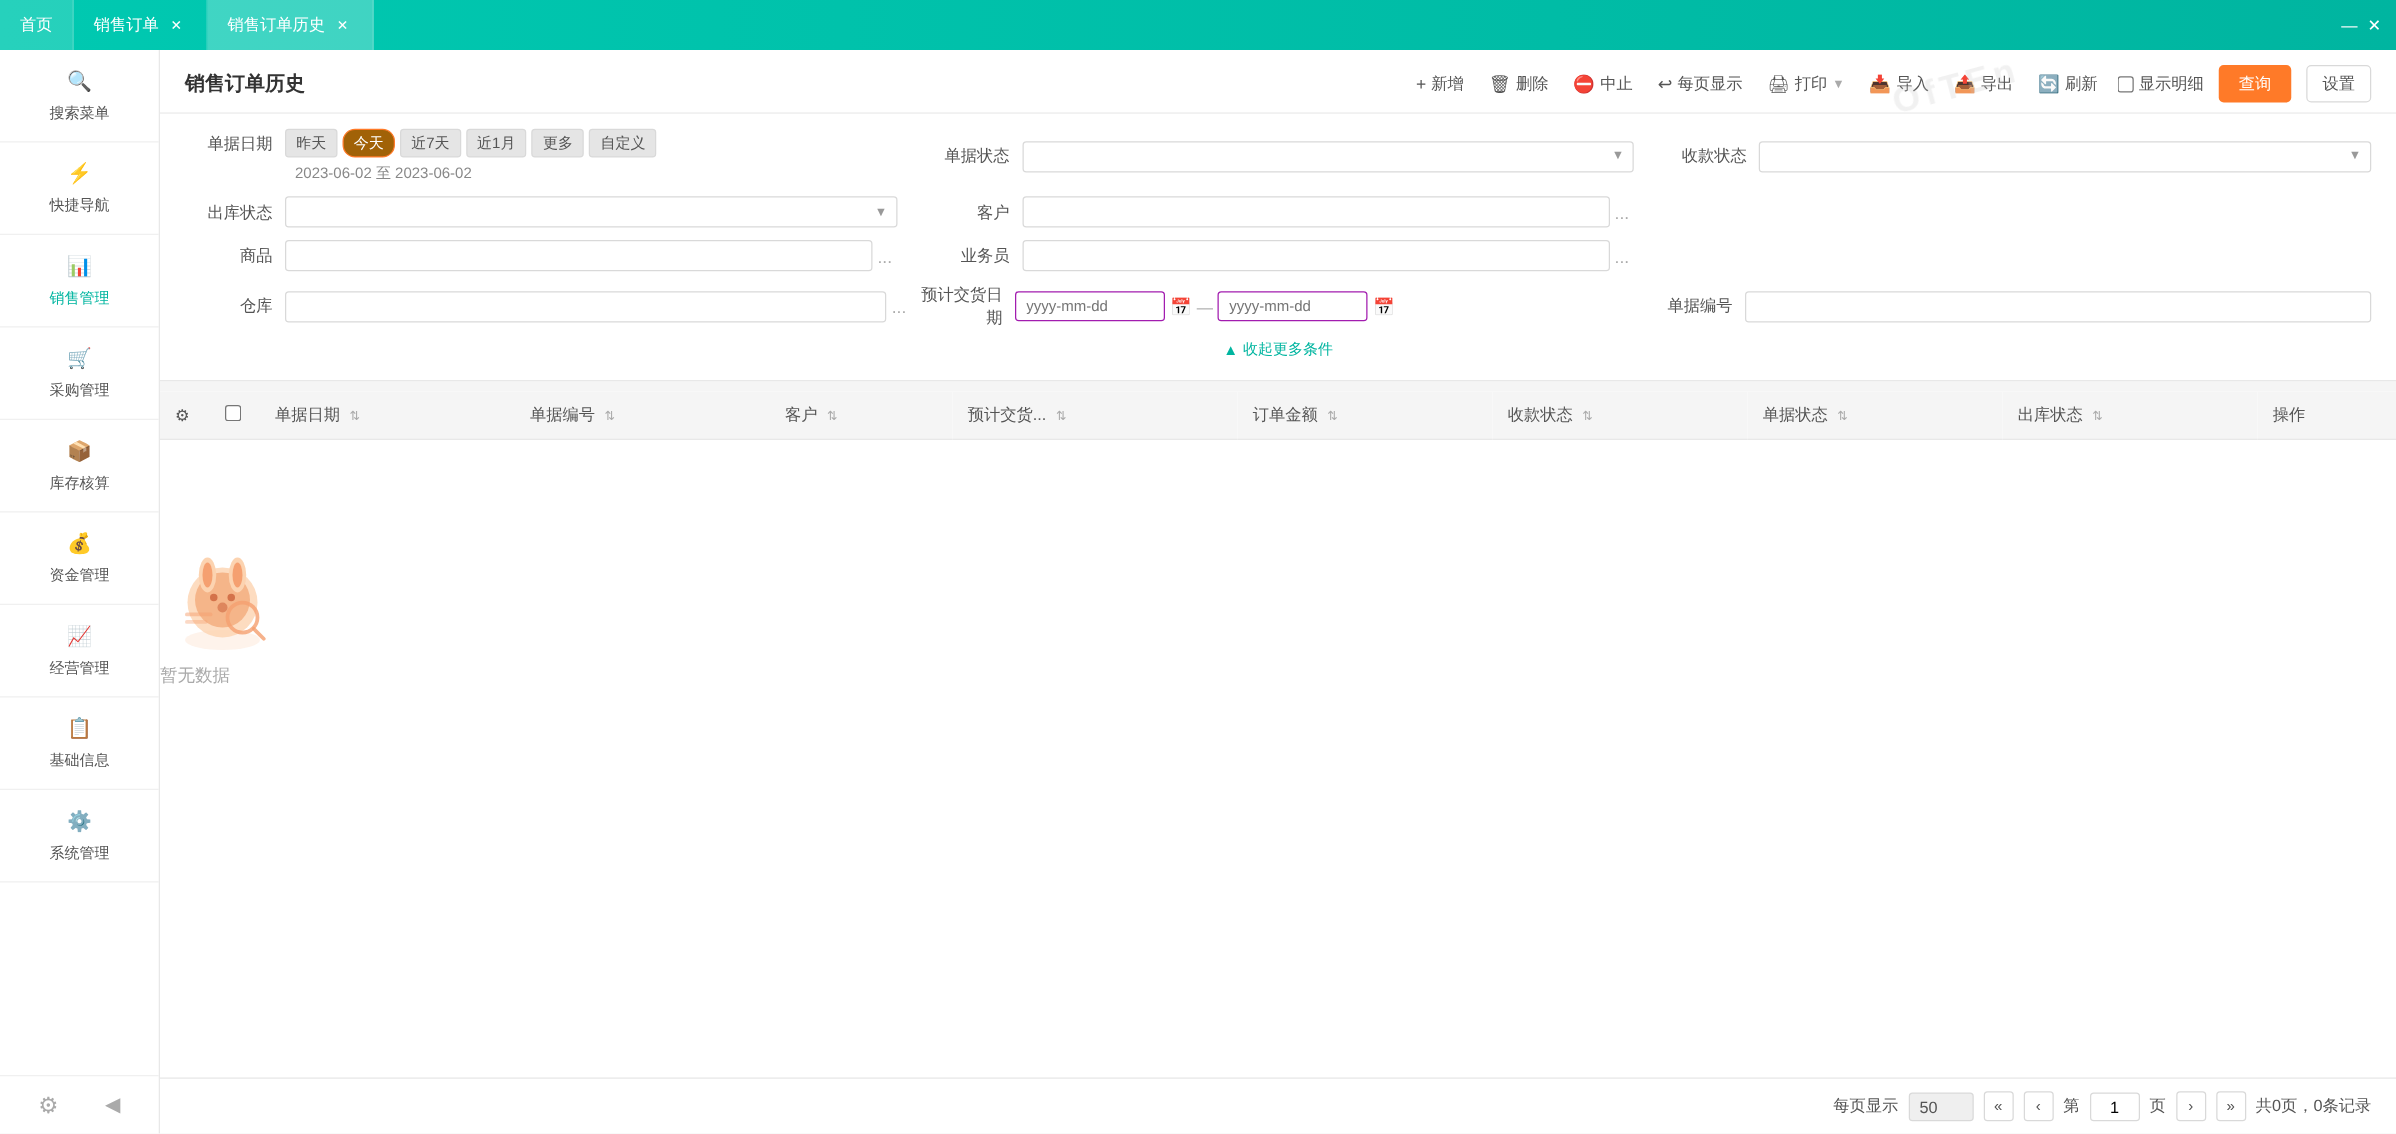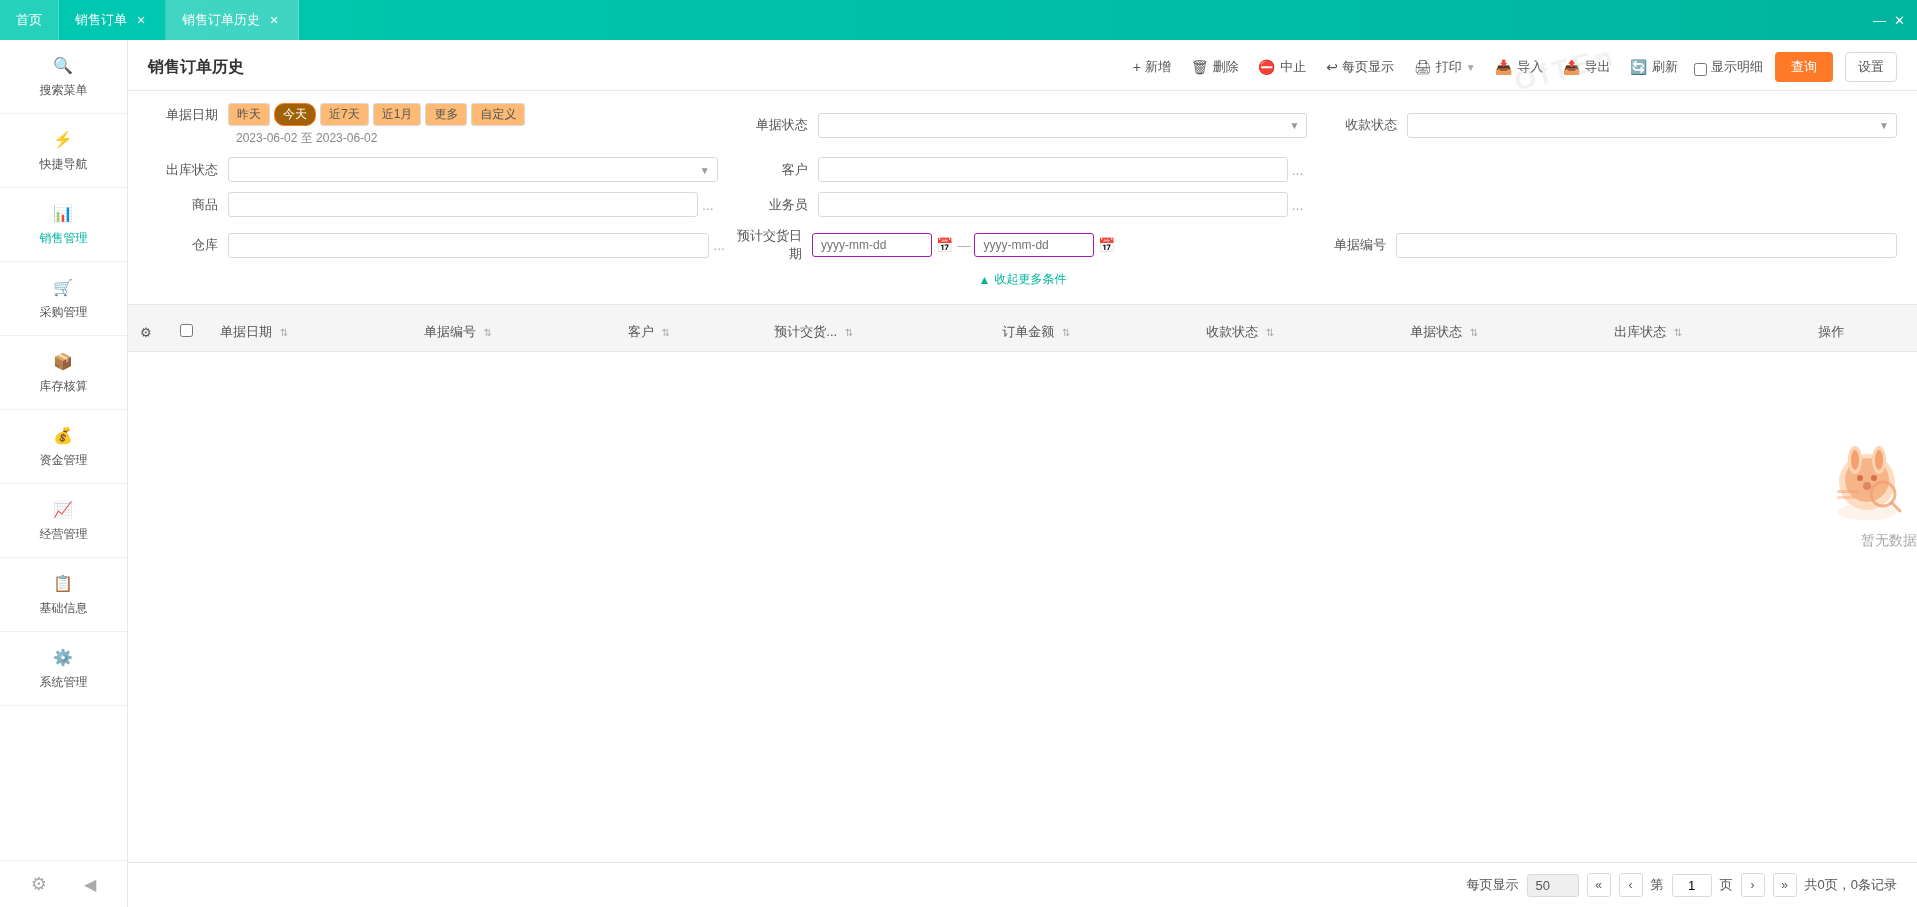--- a/index.html
+++ b/index.html
@@ -150,21 +150,21 @@
       background: white;
       color: #555;
       border: 1px solid #d9d9d9;
       padding: 5px 12px;
       border-radius: 4px;
       cursor: pointer;
       font-size: 13px;
     }
     .display-toggle {
       display: flex;
-      align-items: flex-end;
+      align-items: center;
       gap: 4px;
       font-size: 13px;
       color: #555;
     }
 
     
     .filter-area {
       background: white;
       padding: 12px 20px;
       border-bottom: 1px solid #e8e8e8;
@@ -183,21 +183,21 @@
       align-items: center;
       gap: 4px;
     }
     .date-btn {
       padding: 2px 8px;
       border: 1px solid #d9d9d9;
       border-radius: 3px;
       cursor: pointer;
       font-size: 12px;
       color: #555;
-      background: #fdba74;
+      background: #e5e5e5;
     }
     .date-btn.active {
       background: #ff7a28;
       color: white;
       border-color: #ff7a28;
     }
     .date-range-text {
       font-size: 12px;
       color: #888;
       margin-left: 8px;
@@ -310,21 +310,21 @@
     }
     .th-settings {
       width: 40px;
       text-align: center;
     }
 
     
     .empty-state {
       display: flex;
       flex-direction: column;
-      align-items: flex-end;
+      align-items: flex-start;
       justify-content: center;
       padding: 80px 0;
       color: #aaa;
       font-size: 14px;
     }
 
     
     .pagination-bar {
       display: flex;
       align-items: center;

